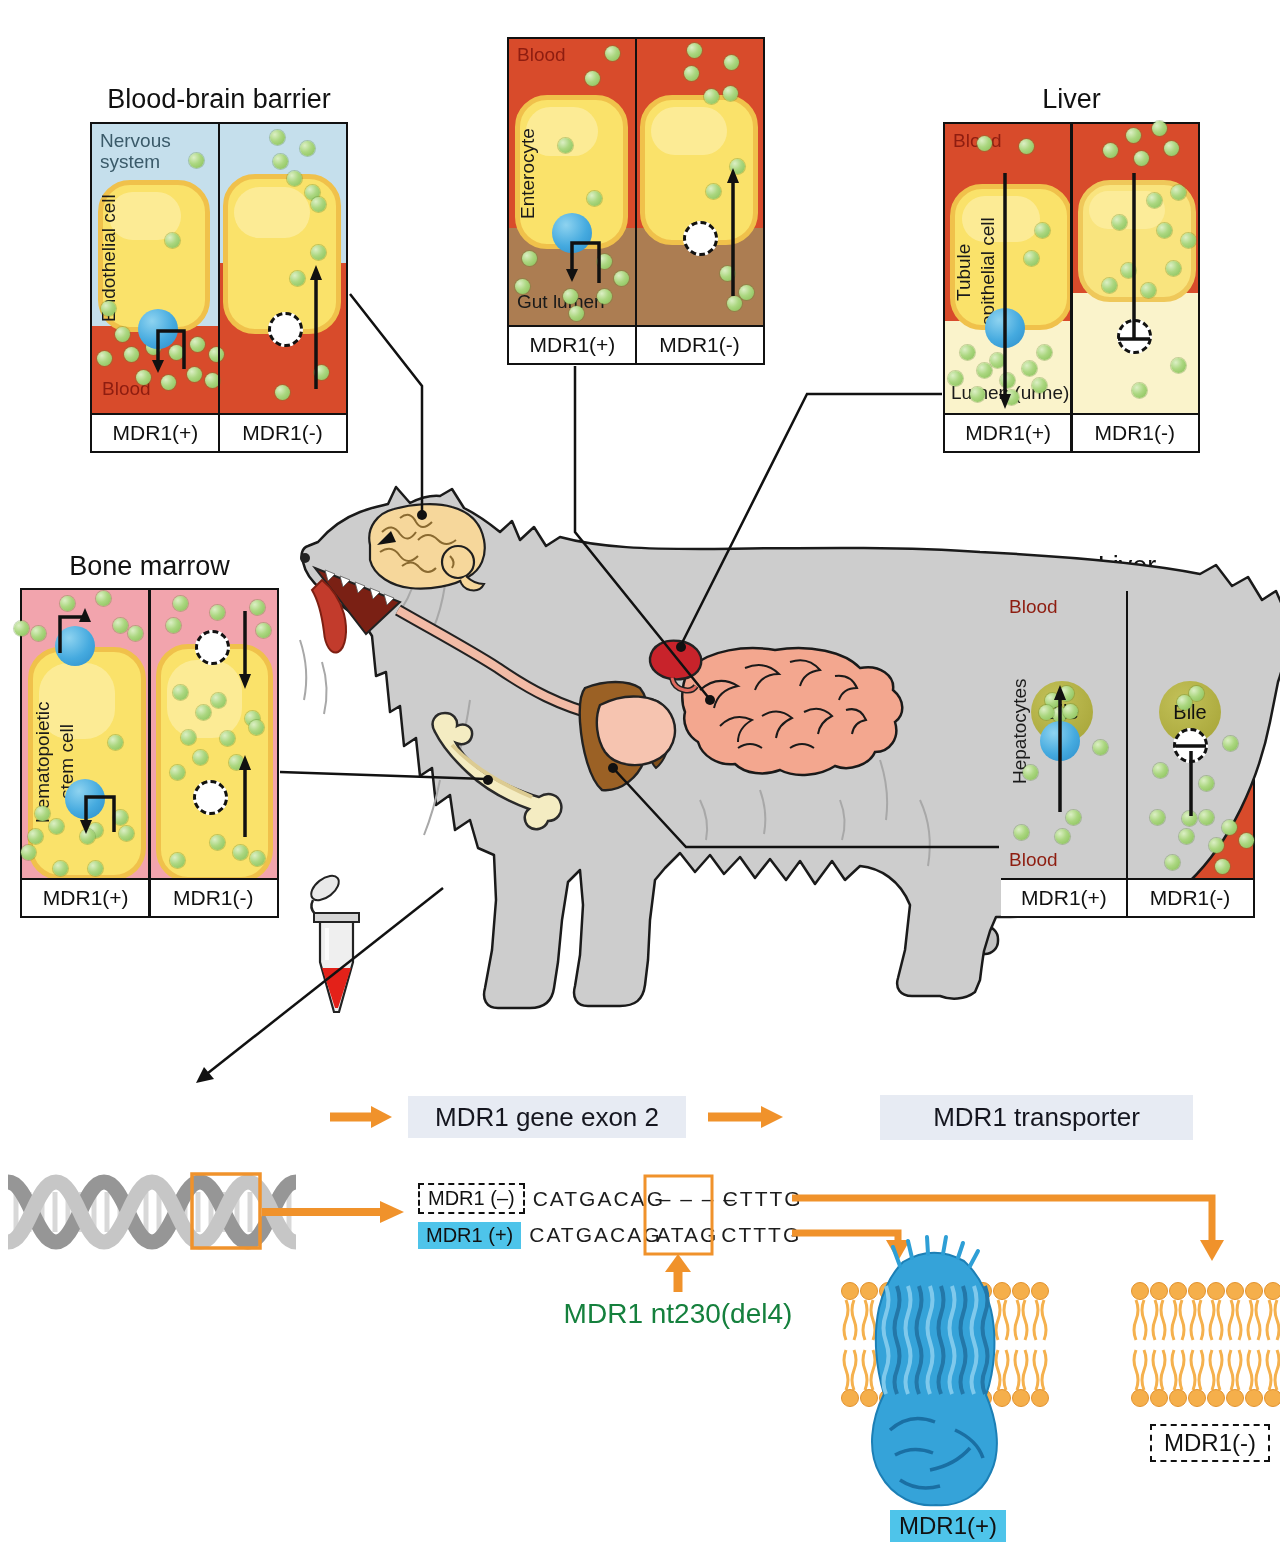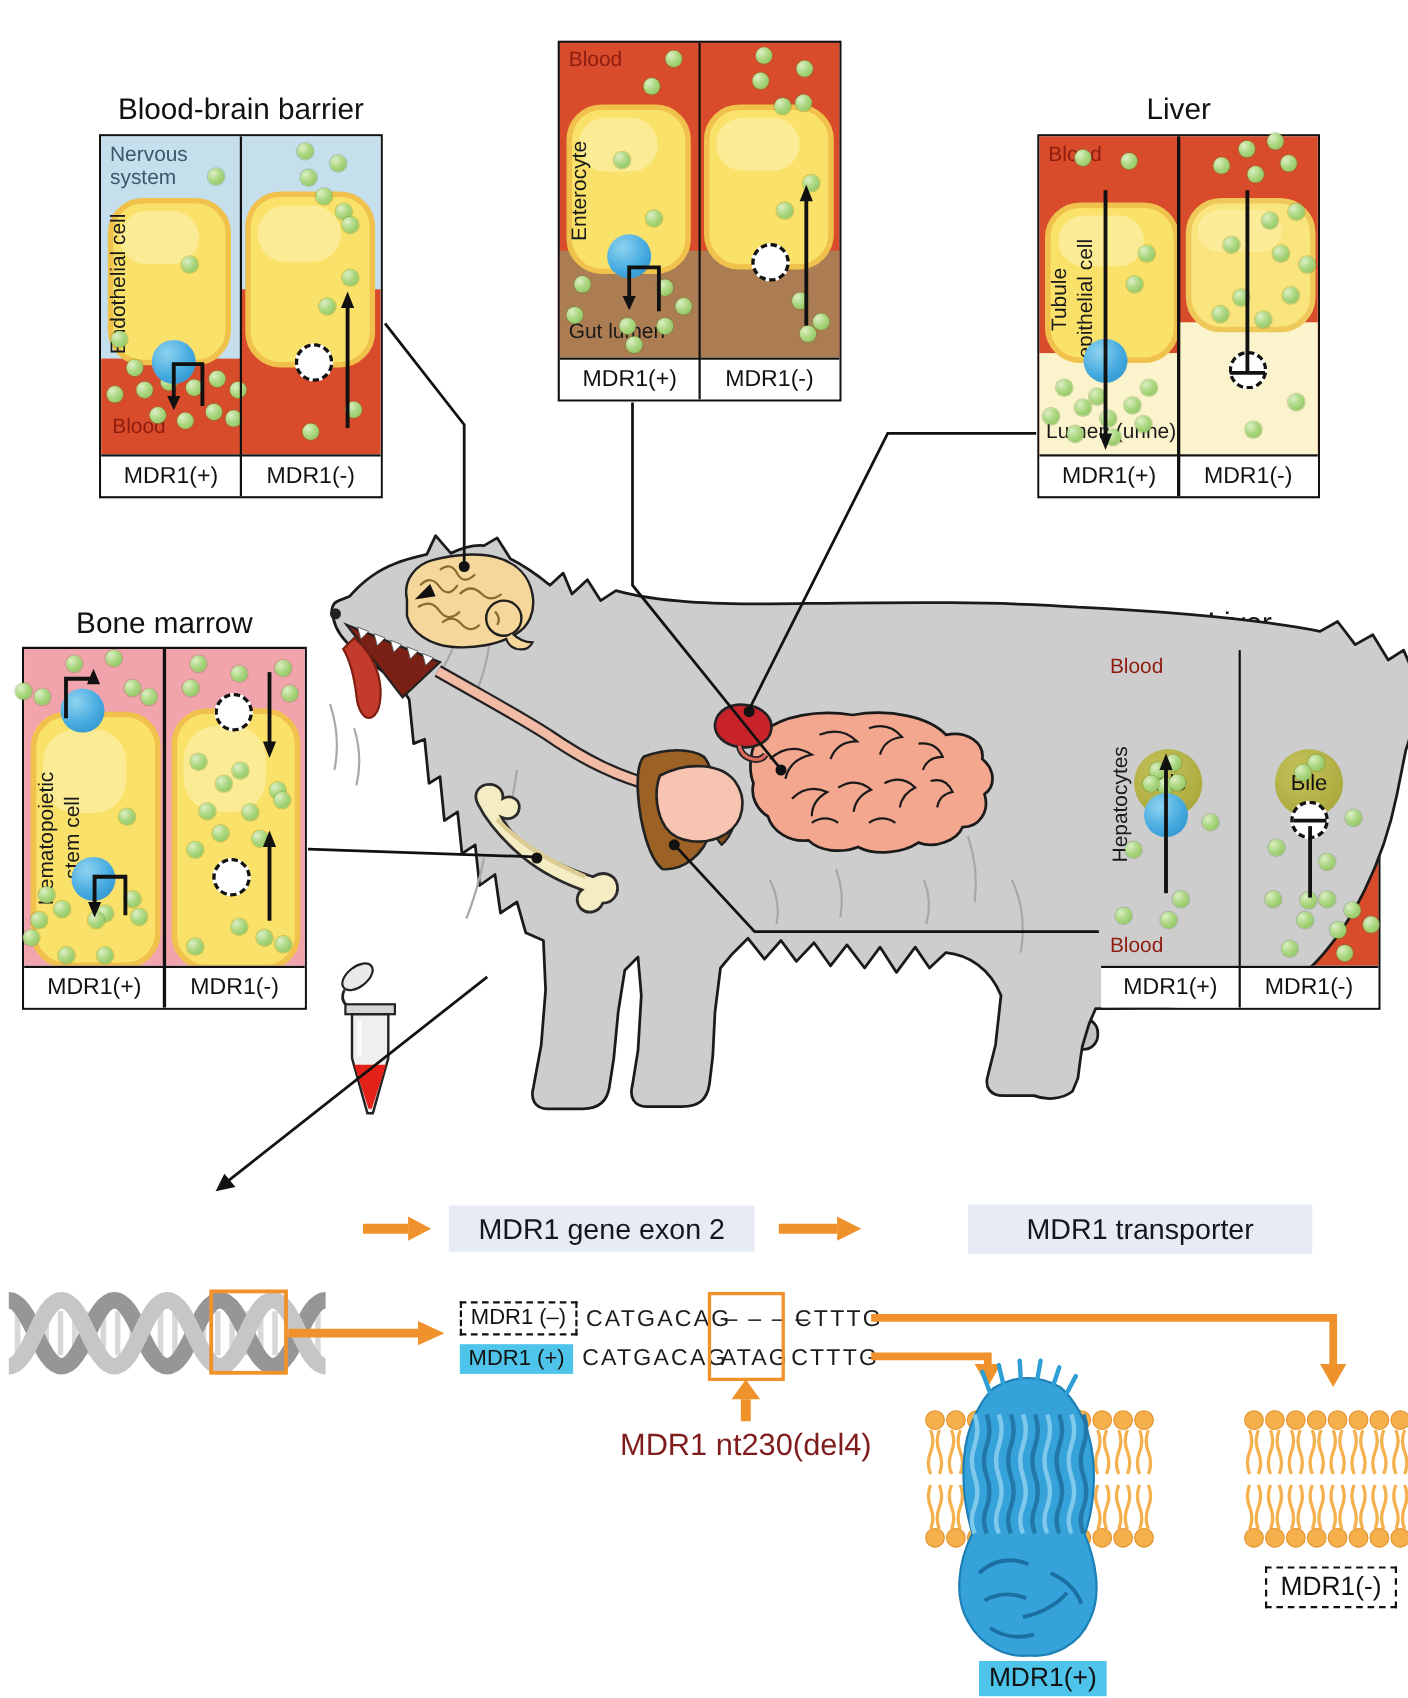--- a/index.html
+++ b/index.html
@@ -37,21 +37,21 @@
   .absent{position:absolute;width:35px;height:35px;border-radius:50%;background:#fff;border:3px dashed #111;box-sizing:border-box;}
   
   .labelbox{position:absolute;background:#E7EBF3;display:flex;align-items:center;justify-content:center;font-size:26px;color:#15161f;z-index:10;}
   .seqrow{position:absolute;display:flex;align-items:center;z-index:10;}
   .seqlabel{font-size:20px;padding:2px 8px;color:#111;white-space:nowrap;}
   .seqlabel.dashed{border:2.5px dashed #111;background:#fff;}
   .seqlabel.cyan{background:#4EC4EA;}
   .seq{font-size:21px;letter-spacing:2px;color:#1d1d1d;white-space:nowrap;}
   .seq span{display:inline-block;}
   .sp1{width:126px}.sp2{width:64px}.sp3{width:84px}
-  .mutlabel{position:absolute;font-size:28px;color:#7f1d1d;text-align:center;z-index:10;}
+  .mutlabel{position:absolute;font-size:28px;color:#15803d;text-align:center;z-index:10;}
   .protlabel{position:absolute;display:flex;align-items:center;justify-content:center;font-size:24px;color:#111;z-index:10;}
   .protlabel.cyan{background:#4EC4EA;}
   .protlabel.dashed{border:2.5px dashed #111;background:#fff;box-sizing:border-box;}
   #overlay{position:absolute;left:0;top:0;z-index:40;pointer-events:none;}
   #dogsvg{position:absolute;left:0;top:0;z-index:1;}
 </style>
 </head>
 <body>
 
 <div id="stage">
@@ -445,21 +445,21 @@
 
   <div class="labelbox" style="left:408px;top:1096px;width:278px;height:42px;">MDR1 gene exon 2</div>
   <div class="labelbox" style="left:880px;top:1095px;width:313px;height:45px;">MDR1 transporter</div>
 
   <div class="seqrow" style="left:418px;top:1183px;height:31px;">
     <div class="seqlabel dashed">MDR1 (–)</div>
     <div class="seq" style="margin-left:8px;">
       <span class="sp1">CATGACAG</span><span class="sp2">– – – –</span><span class="sp3">CTTTG</span>
     </div>
   </div>
-  <div class="seqrow" style="left:418px;top:1220px;height:30px;">
+  <div class="seqrow" style="left:418px;top:1220px;height:30px;text-align:center;">
     <div class="seqlabel cyan">MDR1 (+)</div>
     <div class="seq" style="margin-left:8px;">
       <span class="sp1">CATGACAG</span><span class="sp2">ATAG</span><span class="sp3">CTTTG</span>
     </div>
   </div>
   <div class="mutlabel" style="left:545px;top:1298px;width:266px;">MDR1 nt230(del4)</div>
 
   <div class="protlabel cyan" style="left:890px;top:1510px;width:116px;height:32px;">MDR1(+)</div>
   <div class="protlabel dashed" style="left:1150px;top:1424px;width:120px;height:38px;">MDR1(-)</div>
 

